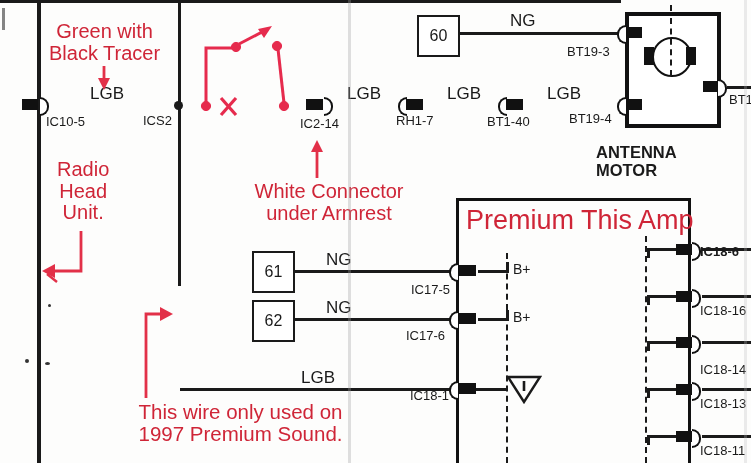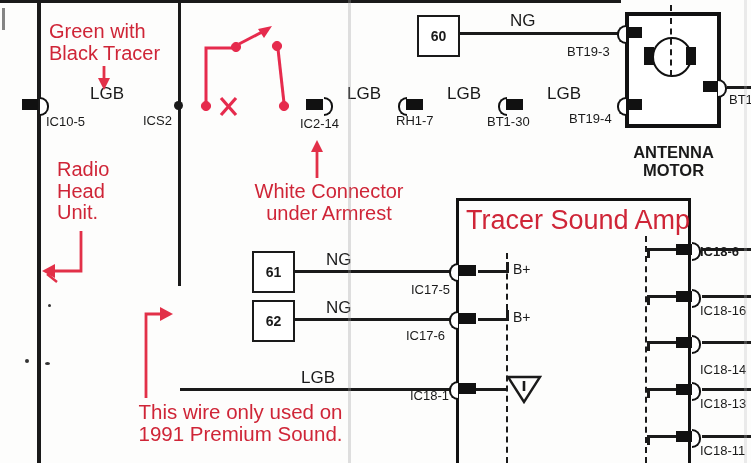--- a/index.html
+++ b/index.html
@@ -5,33 +5,33 @@
   html,body{margin:0;padding:0;background:#e9e9e9;}
   #stage{position:relative;width:751px;height:463px;background:#fdfdfc;overflow:hidden;
          font-family:"Liberation Sans",sans-serif;color:#1a1a1a;}
   .abs{position:absolute;}
   
   .hw{position:absolute;height:2.5px;background:#1a1a1a;}
   .vw{position:absolute;width:2.5px;background:#1a1a1a;}
   .dashv{position:absolute;width:0;border-left:2.5px dashed #1a1a1a;}
   
   .fuse{position:absolute;width:39px;height:38px;border:2.5px solid #1a1a1a;background:#fff;
-        display:flex;align-items:center;justify-content:center;font-weight:bold;font-size:14px;}
+        display:flex;align-items:center;justify-content:center;font-weight:normal;font-size:16px;}
   .bigbox{position:absolute;border:4px solid #111;background:transparent;}
   
   .pin{position:absolute;background:#111;}
   .bump-r{position:absolute;width:7px;height:15px;background:#fff;border:2.5px solid #111;
           border-left:none;border-radius:0 9px 9px 0;}
   .bump-l{position:absolute;width:7px;height:15px;background:#fff;border:2.5px solid #111;
           border-right:none;border-radius:9px 0 0 9px;}
   .dot{position:absolute;width:9px;height:9px;border-radius:50%;background:#1a1a1a;}
   
   .wlbl{position:absolute;font-size:17px;color:#1a1a1a;white-space:nowrap;}
   .clbl{position:absolute;font-size:13px;color:#1a1a1a;white-space:nowrap;}
-  .note{position:absolute;color:#cf2537;font-size:20px;line-height:1.08;white-space:pre-line;}
+  .note{position:absolute;color:#cf2537;font-size:20px;line-height:1.08;white-space:pre-line;text-align:center;}
   .speck{position:absolute;background:#333;border-radius:50%;}
   .crease{position:absolute;top:0;height:463px;pointer-events:none;}
   svg.overlay{position:absolute;left:0;top:0;z-index:40;pointer-events:none;}
 </style>
 </head>
 <body>
 
 <div id="stage">
 
   <div class="hw" style="left:0;top:104;width:621px;"></div>
@@ -136,27 +136,27 @@
   <div class="pin" style="left:676px;top:431px;width:16px;height:11px;z-index:10;"></div>
   <div class="bump-r" style="left:692px;top:429px;z-index:10;"></div>
 
   <span class="wlbl" style="left:90px;top:84px;">LGB</span>
   <span class="clbl" style="left:46px;top:114px;">IC10-5</span>
   <span class="clbl" style="left:143px;top:113px;">ICS2</span>
   <span class="clbl" style="left:300px;top:116px;">IC2-14</span>
   <span class="wlbl" style="left:347px;top:84px;">LGB</span>
   <span class="clbl" style="left:396px;top:113px;">RH1-7</span>
   <span class="wlbl" style="left:447px;top:84px;">LGB</span>
-  <span class="clbl" style="left:487px;top:114px;">BT1-30</span>
+  <span class="clbl" style="left:487px;top:114px;">BT1-40</span>
   <span class="wlbl" style="left:547px;top:84px;">LGB</span>
   <span class="clbl" style="left:569px;top:111px;">BT19-4</span>
   <span class="wlbl" style="left:510px;top:11px;">NG</span>
   <span class="clbl" style="left:567px;top:44px;">BT19-3</span>
   <span class="clbl" style="left:729px;top:92px;">BT1</span>
-  <div class="abs" style="left:596px;top:143px;width:155px;text-align:center;font-weight:bold;font-size:16.5px;line-height:1.12;white-space:pre-line;">ANTENNA
+  <div class="abs" style="left:596px;top:143px;width:155px;font-weight:bold;font-size:16.5px;line-height:1.12;white-space:pre-line;">ANTENNA
 MOTOR</div>
 
   <span class="wlbl" style="left:326px;top:250px;">NG</span>
   <span class="wlbl" style="left:326px;top:298px;">NG</span>
   <span class="clbl" style="left:411px;top:282px;">IC17-5</span>
   <span class="clbl" style="left:406px;top:328px;">IC17-6</span>
   <span class="wlbl" style="left:301px;top:368px;">LGB</span>
   <span class="clbl" style="left:410px;top:388px;">IC18-1</span>
   <span class="clbl" style="left:513px;top:261px;font-size:14px;">B+</span>
   <span class="clbl" style="left:513px;top:309px;font-size:14px;">B+</span>
@@ -167,22 +167,22 @@
   <span class="clbl" style="left:700px;top:443px;">IC18-11</span>
 
   <div class="note" style="left:49px;top:21px;">Green with
 Black Tracer</div>
   <div class="note" style="left:234px;top:181px;width:190px;text-align:center;">White Connector
 under Armrest</div>
   <div class="note" style="left:57px;top:159px;">Radio
 Head
 Unit.</div>
   <div class="note" style="left:118px;top:401px;width:245px;text-align:center;font-size:20.5px;">This wire only used on
-1991 Premium Sound.</div>
-  <div class="note" style="left:466px;top:206px;font-size:27px;">Tracer Sound Amp</div>
+1997 Premium Sound.</div>
+  <div class="note" style="left:466px;top:206px;font-size:27px;">Premium This Amp</div>
 
   <svg class="overlay" width="751" height="463" viewBox="0 0 751 463">
     <g stroke="#e62b4d" fill="#e62b4d">
       <circle cx="206" cy="106" r="4.6"></circle>
       <circle cx="284" cy="106" r="4.6"></circle>
       <path d="M206 104 L206 48 L236 48" fill="none" stroke-width="3"></path>
       <circle cx="236" cy="47" r="4.6"></circle>
       <line x1="239" y1="44" x2="264" y2="31" stroke-width="3"></line>
       <polygon points="272,26 258,29 264,38" stroke="none"></polygon>
       <circle cx="277" cy="46" r="4.6"></circle>

